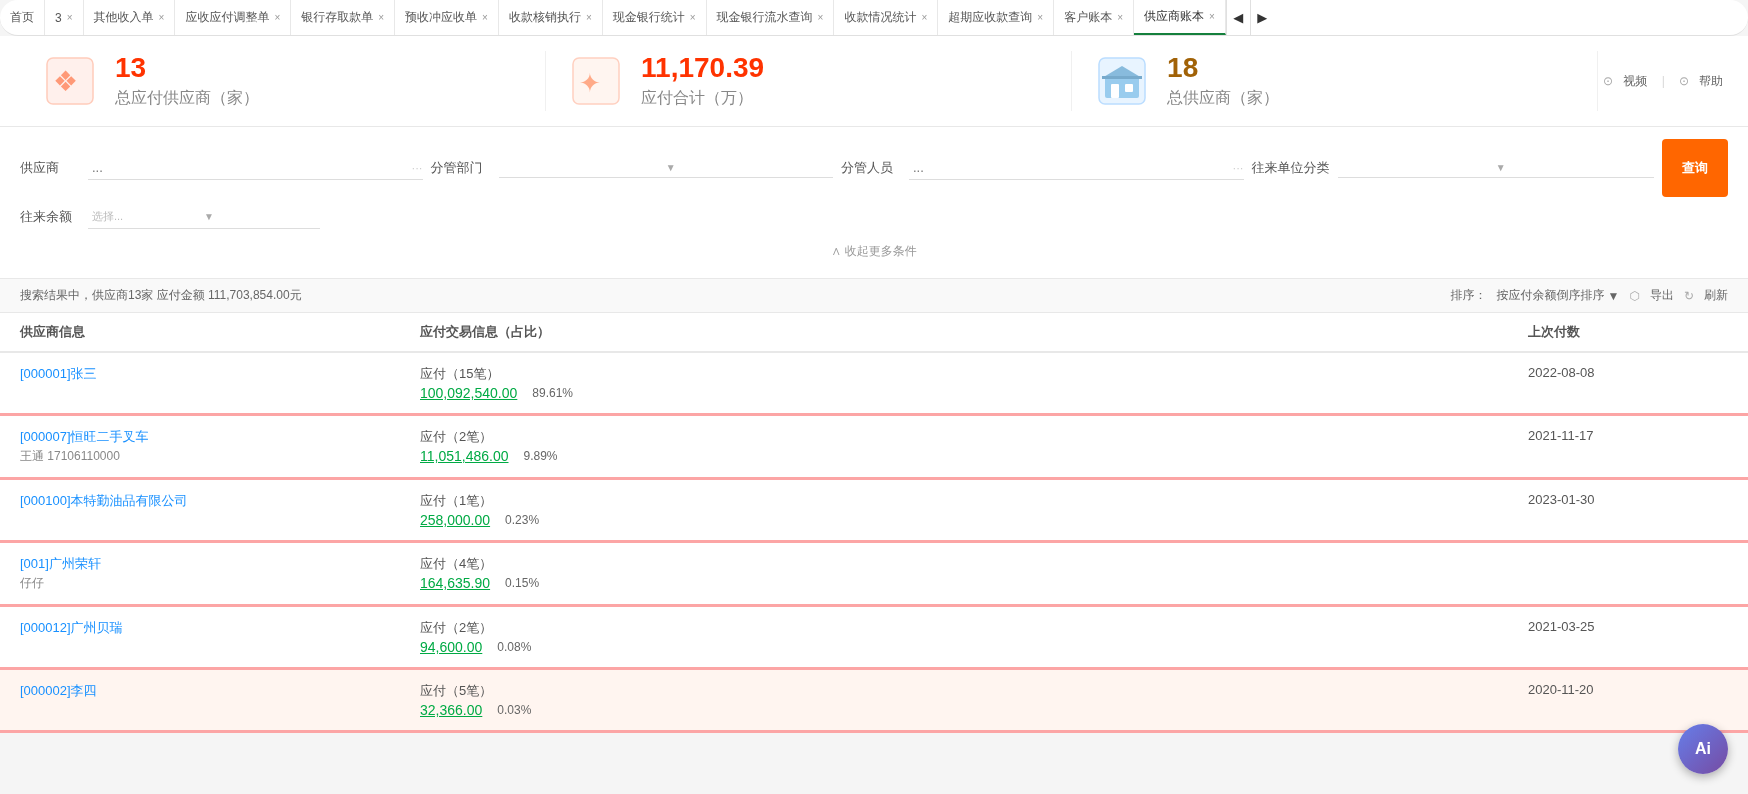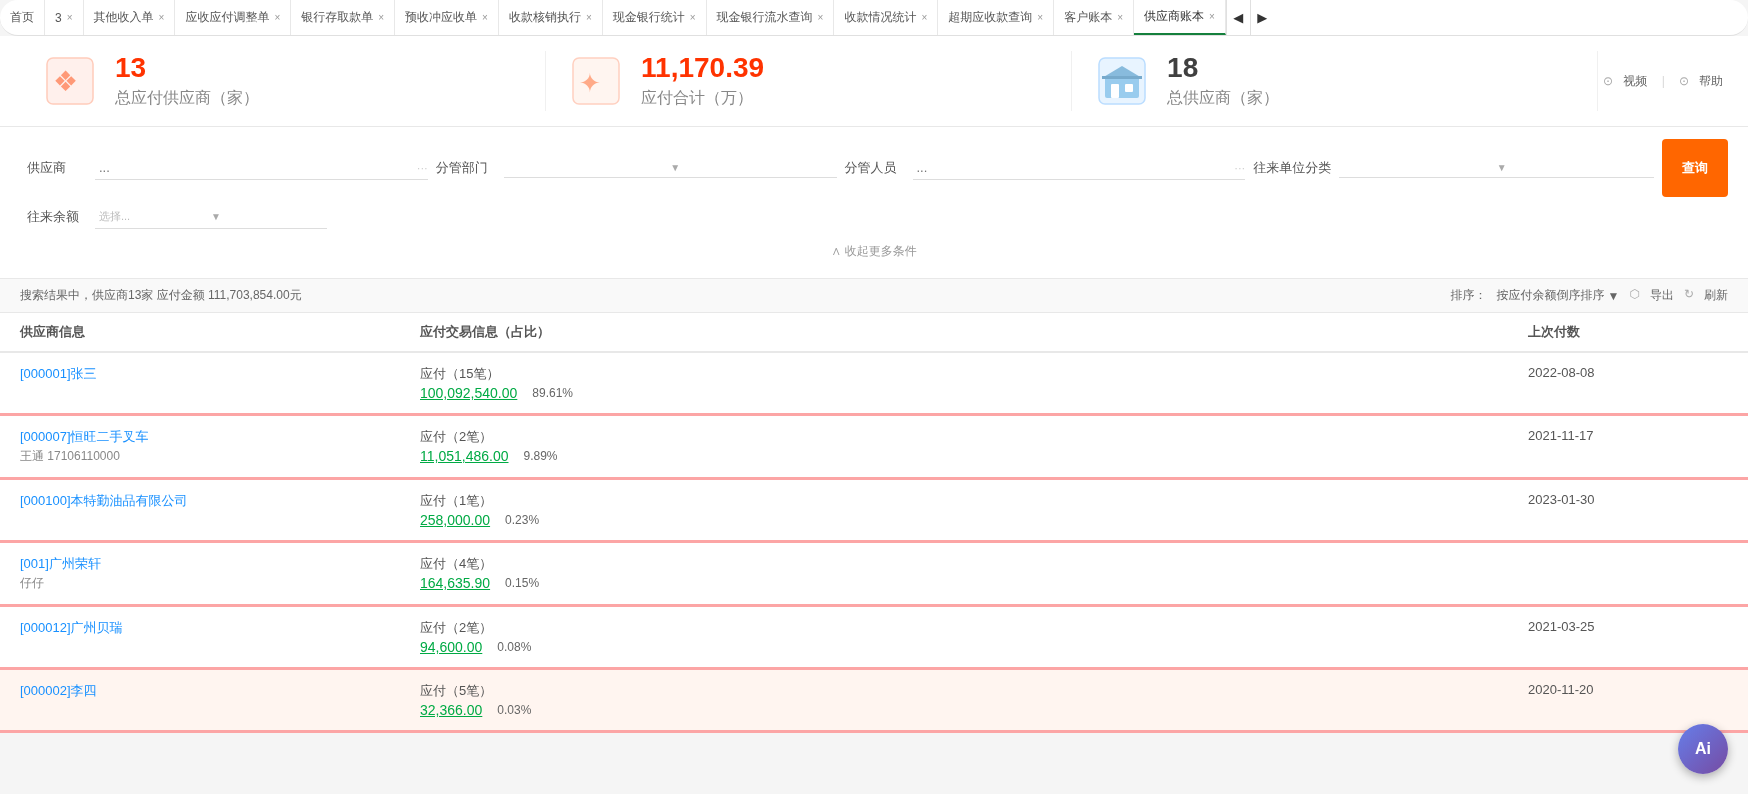--- a/index.html
+++ b/index.html
@@ -33,37 +33,37 @@
     .stat-content {}
     .stat-value { font-size: 28px; font-weight: bold; color: #ff3300; line-height: 1.1; }
     .stat-label { font-size: 16px; color: #888; margin-top: 4px; }
     .header-links { display: flex; align-items: center; font-size: 12px; color: #666; margin-left: auto; white-space: nowrap; }
     .header-links span { margin: 0 5px; }
 
     
     .filter-area {
       background: #fff; padding: 12px 20px; border-bottom: 1px solid #e8e8e8;
     }
-    .filter-row { display: flex; align-items: center; margin-bottom: 8px; flex-wrap: wrap; gap: 8px; margin-left: 7px; }
+    .filter-row { display: flex; align-items: center; margin-bottom: 8px; flex-wrap: wrap; gap: 8px; }
     .filter-item { display: flex; align-items: center; flex: 1; min-width: 200px; }
     .filter-label { font-size: 13px; color: #555; margin-right: 8px; white-space: nowrap; min-width: 60px; }
     .filter-btn {
       background: #ff6600; color: #fff; border: none; padding: 20px 20px;
       border-radius: 4px; cursor: pointer; font-size: 13px; font-weight: bold;
     }
     .collapse-bar {
       text-align: center; padding: 6px; color: #999; font-size: 12px; cursor: pointer;
     }
 
     
     .result-bar {
       display: flex; align-items: center; justify-content: space-between;
       background: #f9f9f9; padding: 8px 20px; border-bottom: 1px solid #e8e8e8; font-size: 12px; color: #666; gap: 34px;
     }
-    .result-actions { display: flex; gap: 10px; }
+    .result-actions { display: flex; align-items: center; gap: 10px; }
     .result-actions span { cursor: pointer; color: #666; }
     .sort-label { color: #333; }
     .sort-btn { color: #333; font-size: 12px; cursor: pointer; display: flex; align-items: center; gap: 3px; }
 
     
     .table-container { background: #fff; }
     .table-header {
       display: grid; grid-template-columns: 400px 1fr 200px;
       padding: 10px 20px; border-bottom: 2px solid #e8e8e8; font-weight: bold; font-size: 13px; color: #555;
     }
@@ -181,21 +181,21 @@
         <rect x="2" y="2" width="46" height="46" rx="6" fill="#e8f4ff" stroke="#bbddff" stroke-width="1.5"></rect>
 
         <rect x="8" y="20" width="34" height="22" rx="2" fill="#99ccee"></rect>
         <rect x="14" y="28" width="8" height="14" rx="1" fill="#fff"></rect>
         <rect x="28" y="28" width="8" height="8" rx="1" fill="#fff"></rect>
         <polygon points="5,22 25,10 45,22" fill="#88bbdd"></polygon>
         <rect x="5" y="20" width="40" height="3" fill="#77aacc"></rect>
       </svg>
     </div>
     <div class="stat-content">
-      <div class="stat-value" style="color:#404040;">18</div>
+      <div class="stat-value" style="color:#a16207;">18</div>
       <div class="stat-label">总供应商（家）</div>
     </div>
   </div>
 
   <div class="header-links">
     <span style="color:#aaa;">⊙</span>
     <span style="cursor:pointer; color:#666;">视频</span>
     <span style="color:#ccc;">｜</span>
     <span style="color:#aaa;">⊙</span>
     <span style="cursor:pointer; color:#666;">帮助</span>

